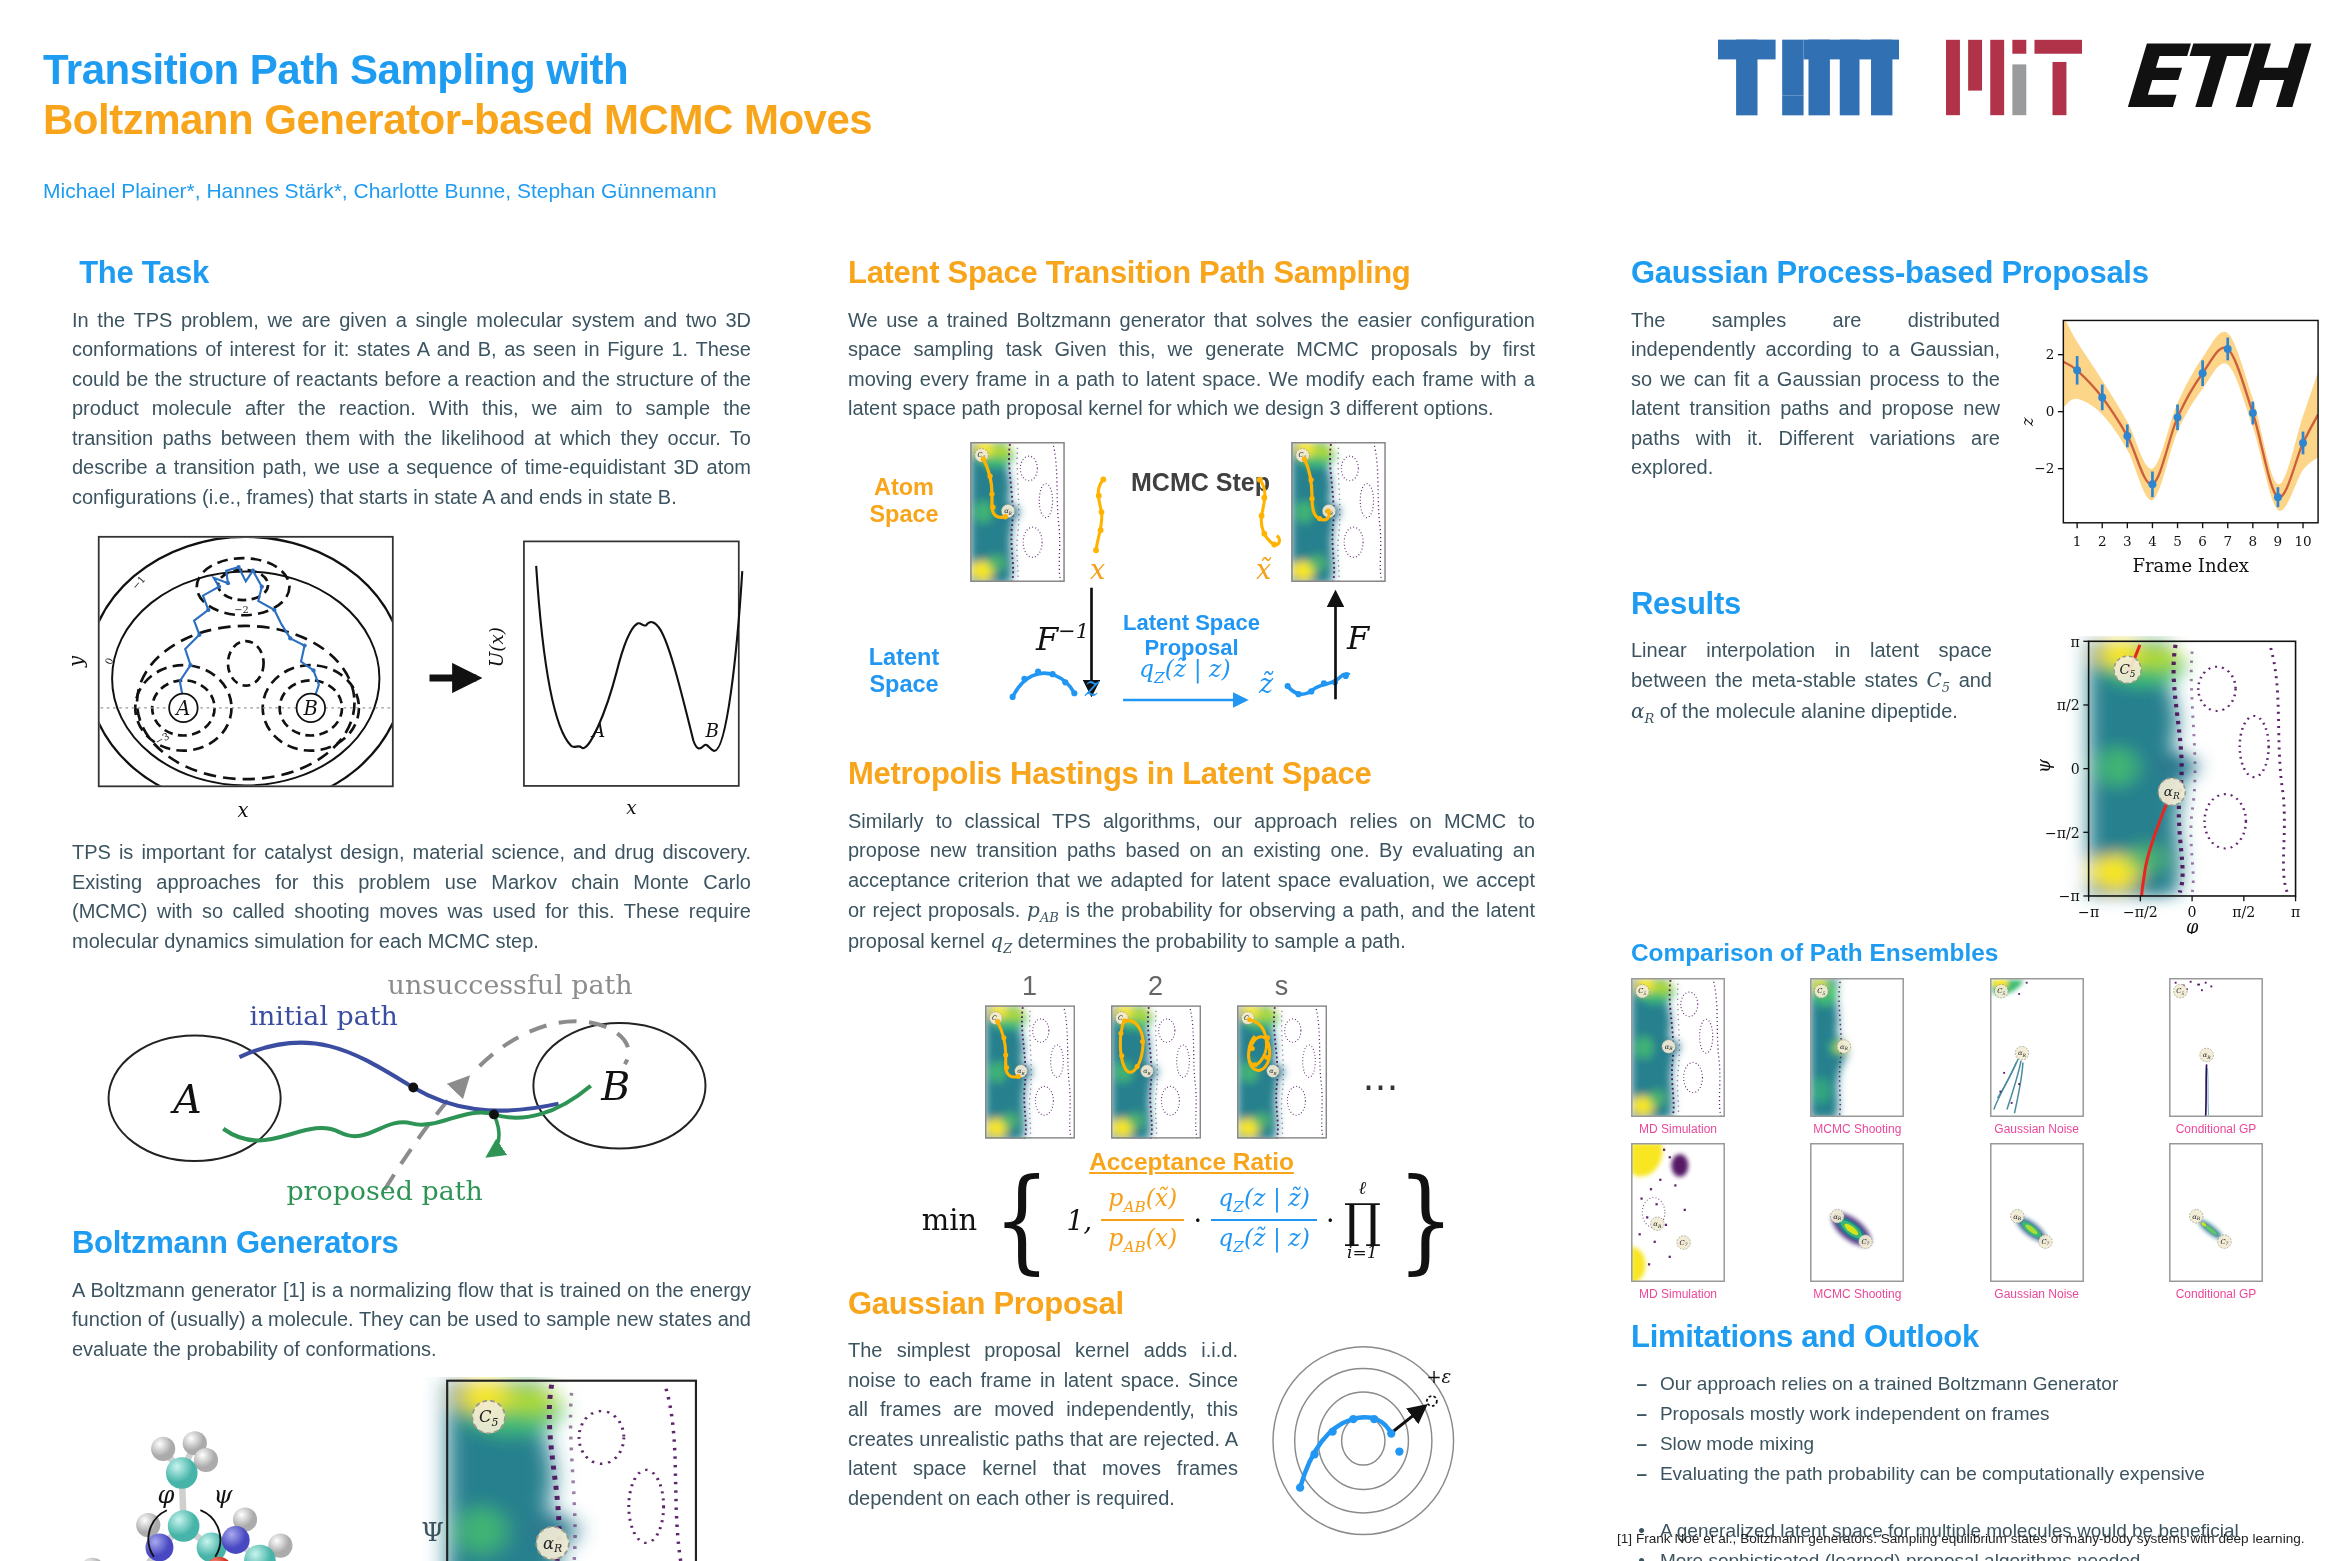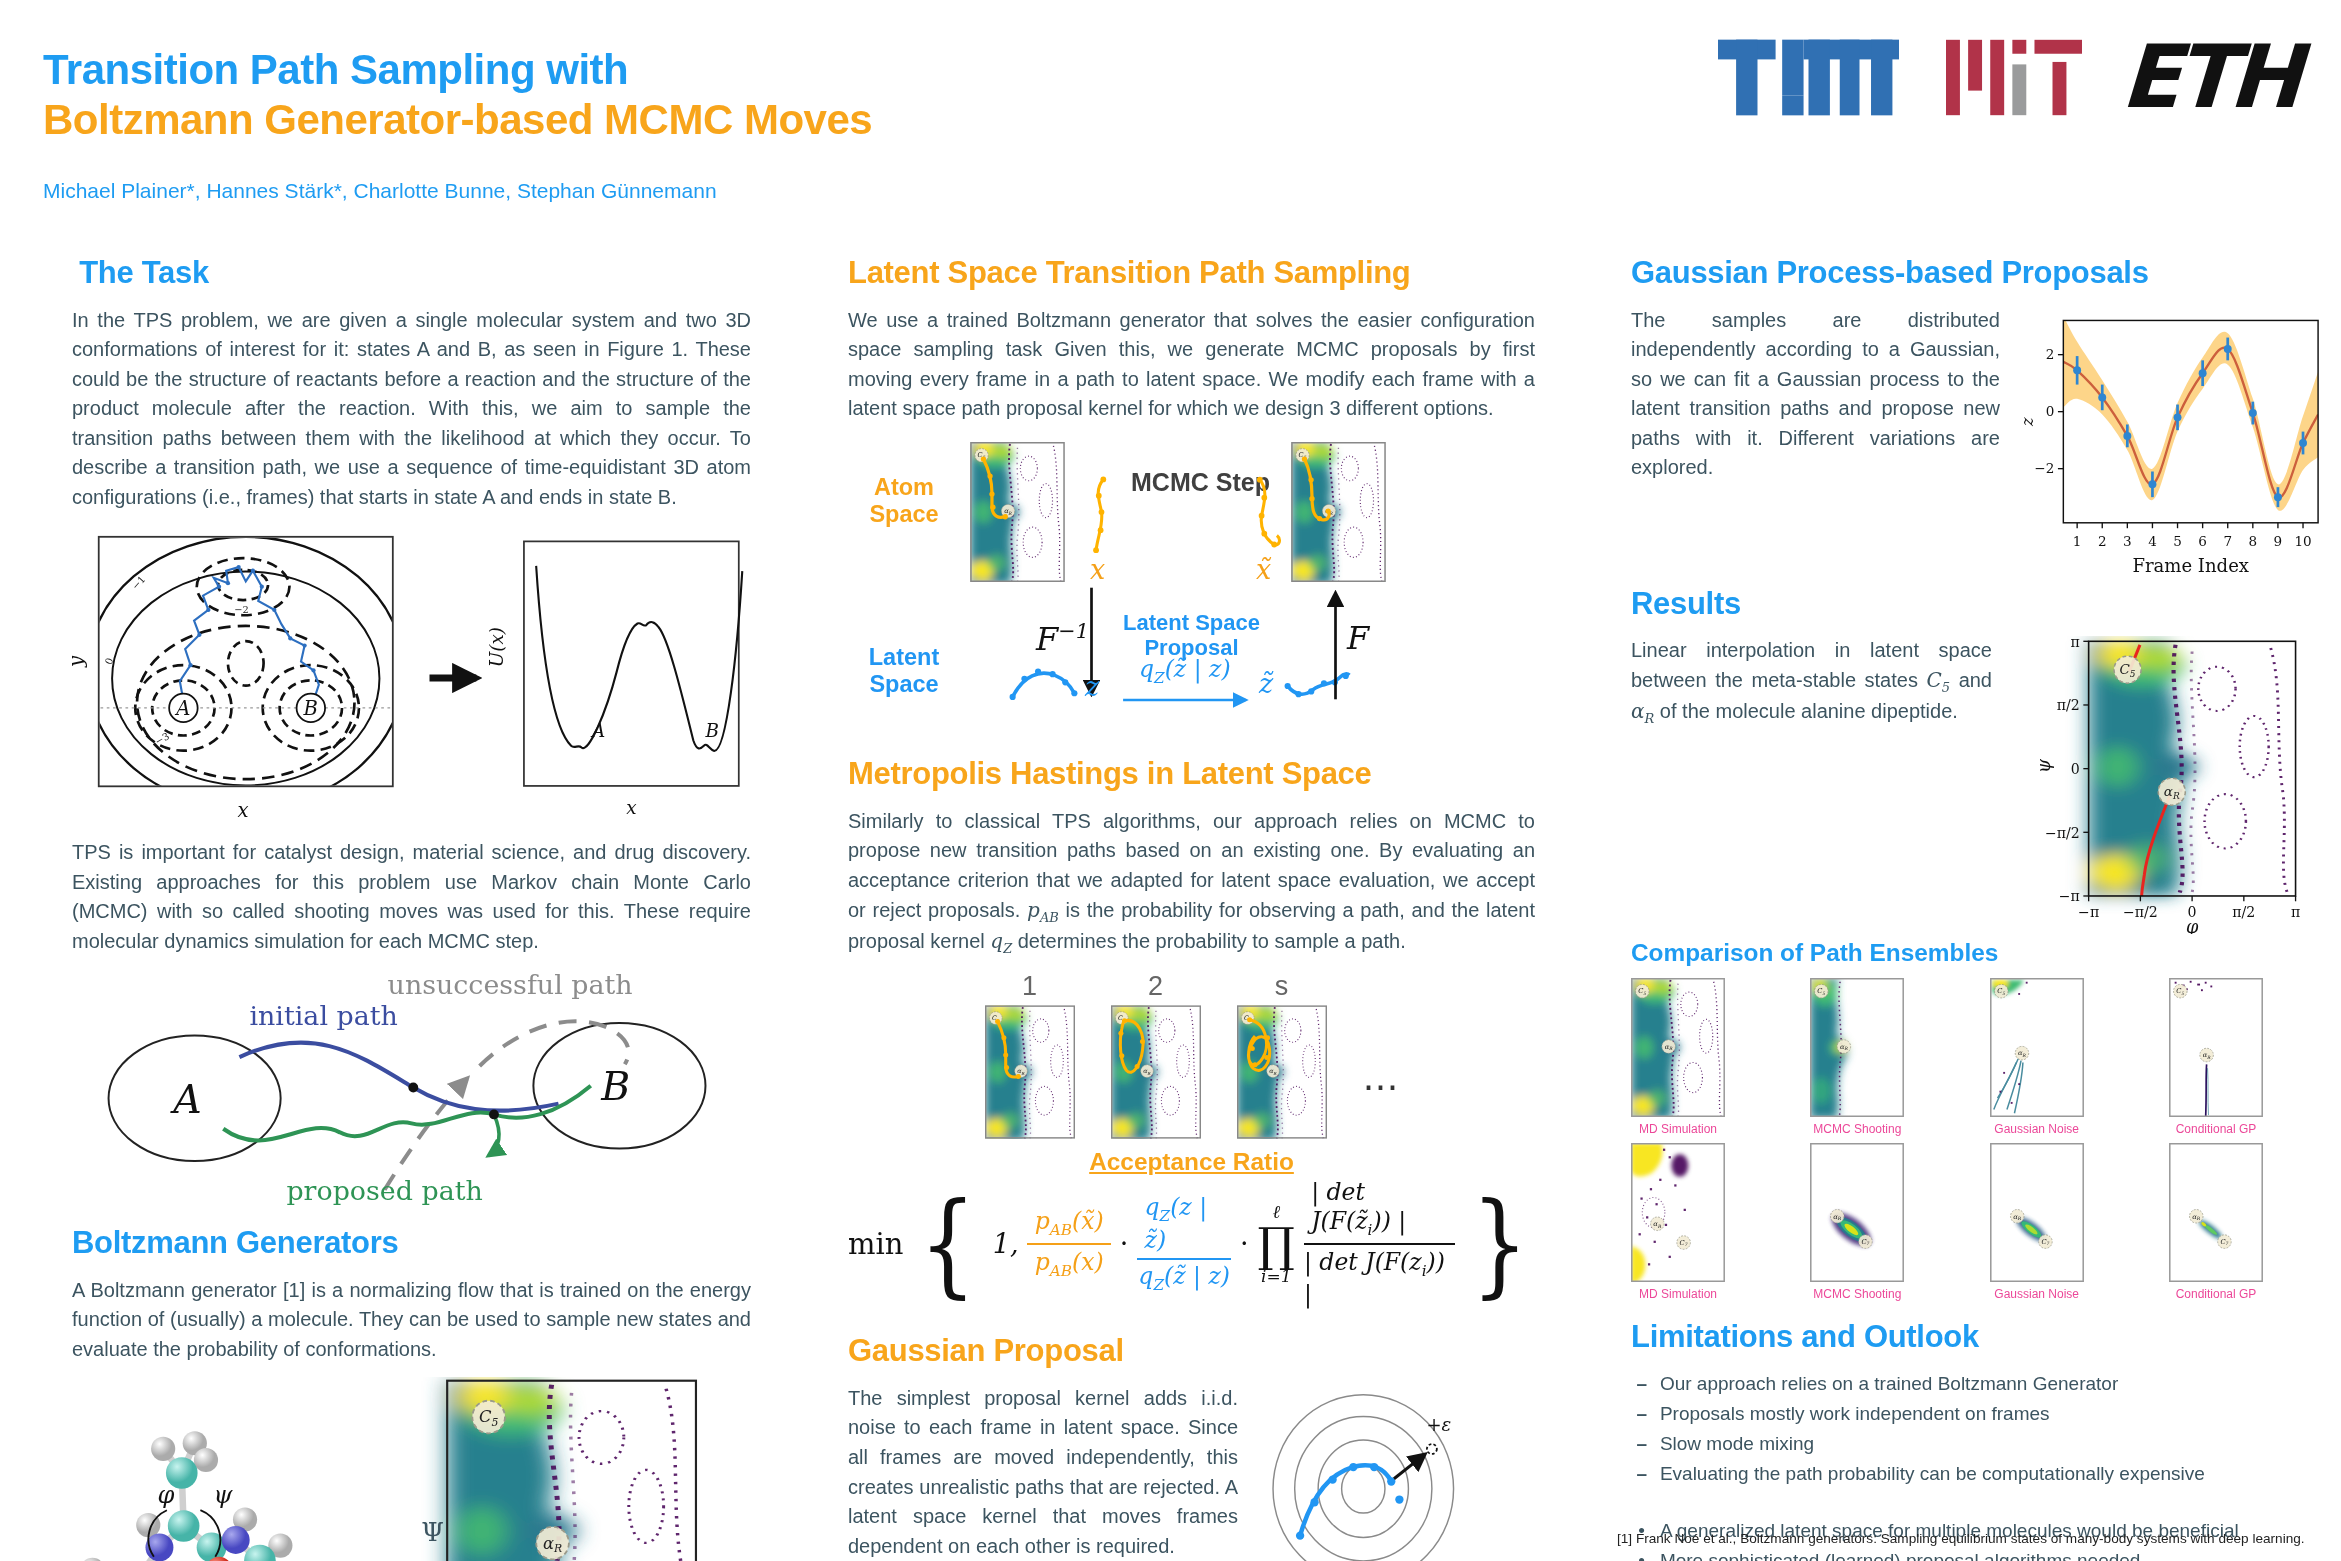--- a/index.html
+++ b/index.html
@@ -648,24 +648,20 @@
       <span class="frac fb">
         <span class="num"><span>q</span><sub>Z</sub><span>(z | z̃)</span></span>
         <span class="den"><span>q</span><sub>Z</sub><span>(z̃ | z)</span></span>
       </span>
       <span class="f-dot">·</span>
       <span class="prod">
         <span class="top">ℓ</span>
         <span class="sym">∏</span>
         <span class="bot">i=1</span>
       </span>
-      <span class="frac fk">
-        <span class="num"><span>| det J(F(z̃</span><sub>i</sub><span>)) |</span></span>
-        <span class="den"><span>| det J(F(z</span><sub>i</sub><span>)) |</span></span>
-      </span>
       <span class="brace">}</span>
     </div>
 
     <h2 class="sec orange" style="margin-top:23.5px">Gaussian Proposal</h2>
     <div class="gauss-flex">
       <p class="body" style="width:390px">The simplest proposal kernel adds i.i.d. noise to each frame in latent space. Since all frames are moved independently, this creates unrealistic paths that are rejected. A latent space kernel that moves frames dependent on each other is required.</p>
       <svg width="208" height="204" viewBox="0 0 230 226">
         <g fill="none" stroke="#8a8a8a" stroke-width="1.6">
           <ellipse cx="112" cy="116" rx="100" ry="104"></ellipse>
           <ellipse cx="112" cy="116" rx="76" ry="80"></ellipse>

